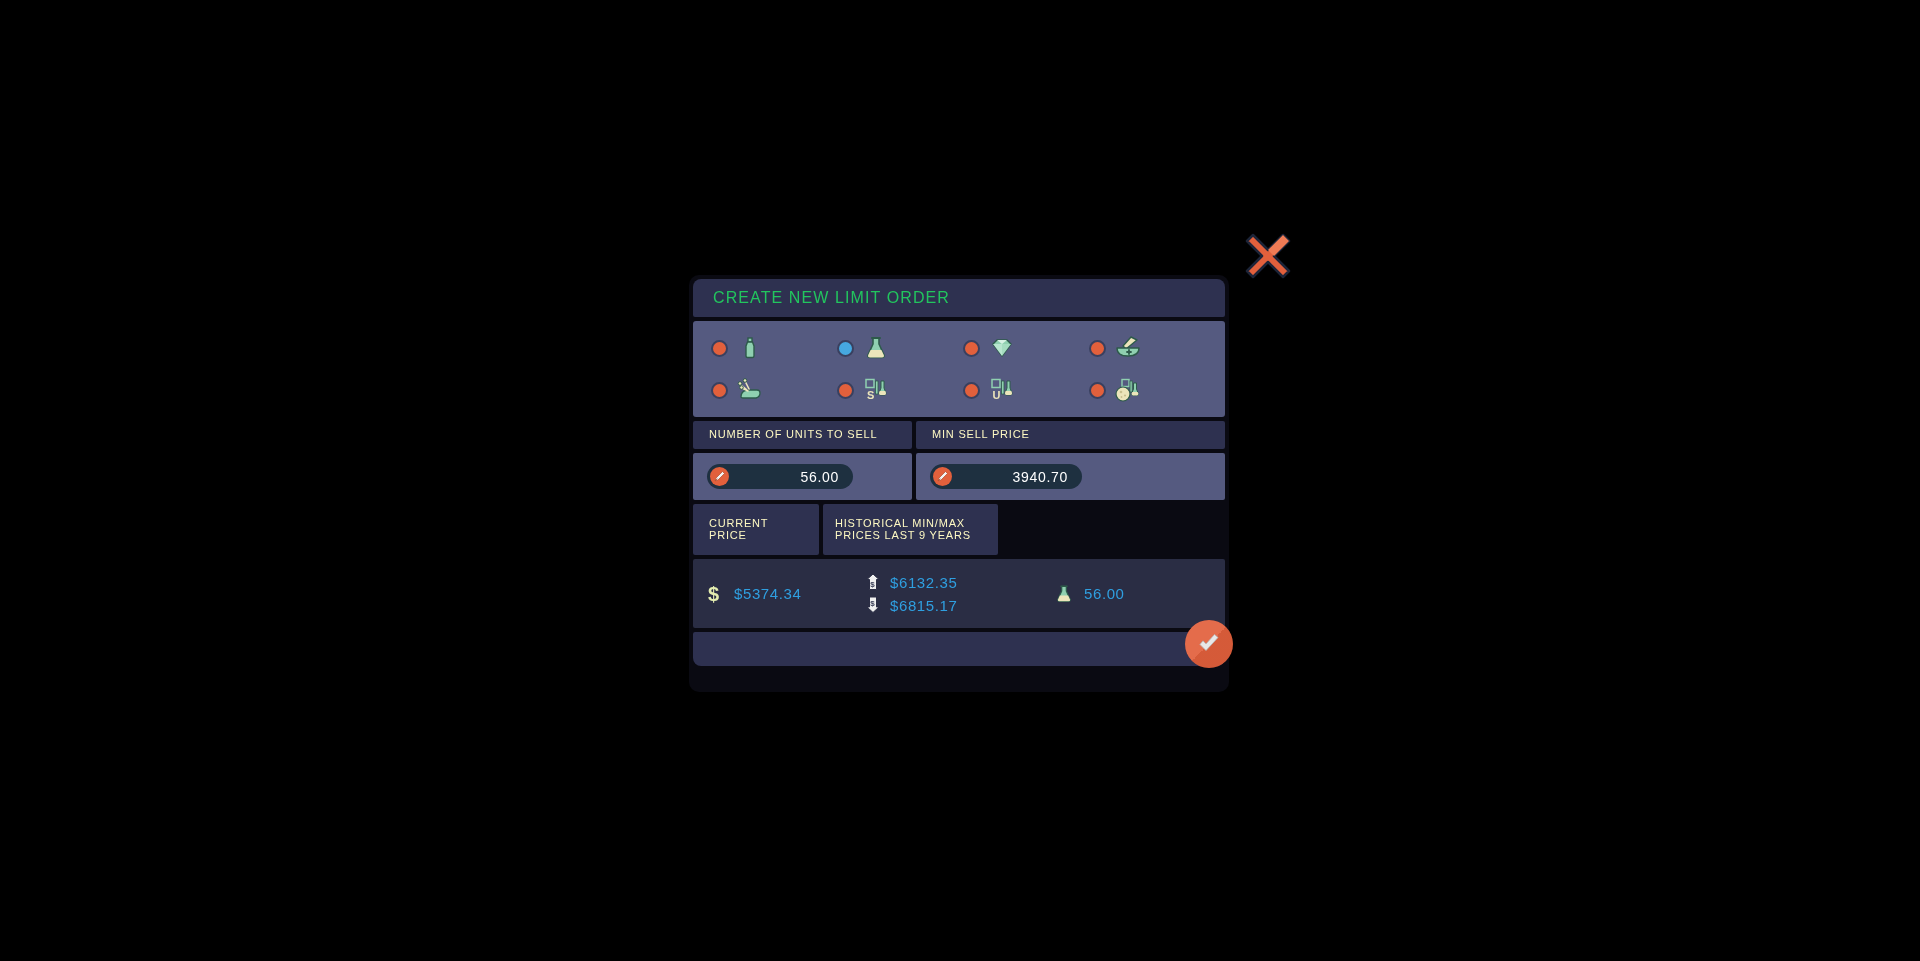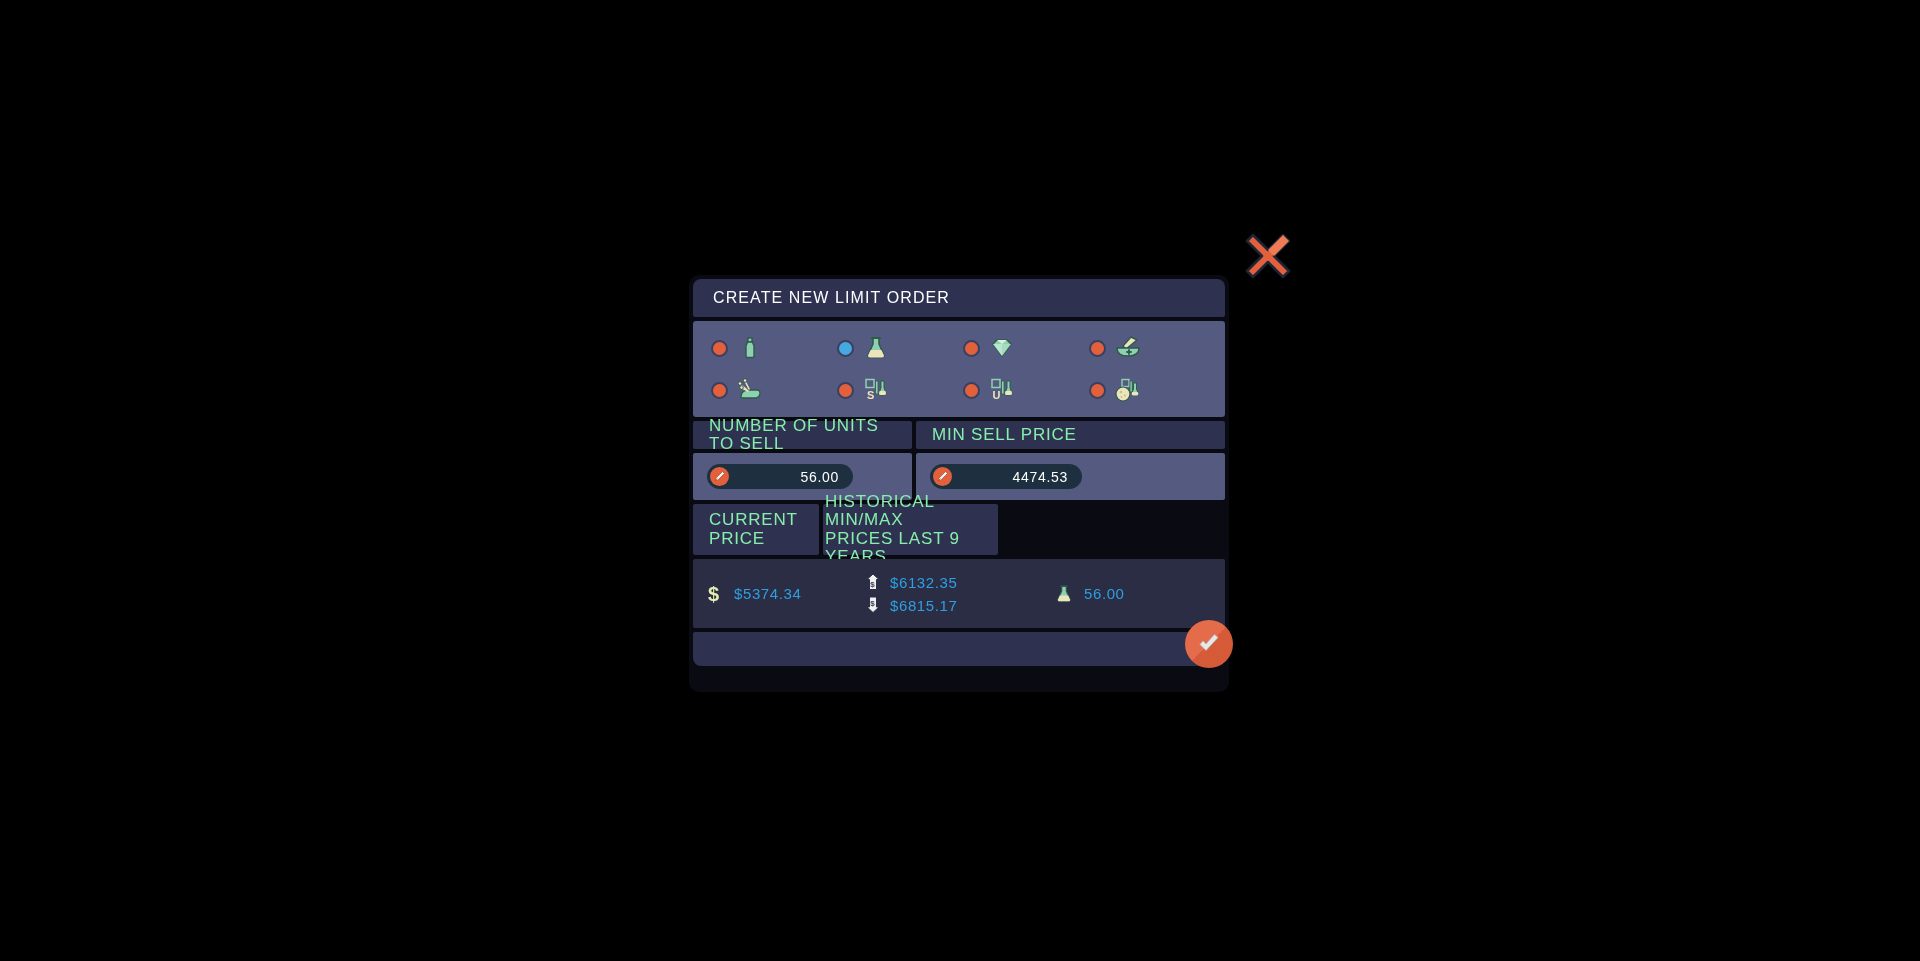--- a/index.html
+++ b/index.html
@@ -48,21 +48,21 @@
   
   .titlebar {
     height: 38px;
     background: #2e3150;
     border-radius: 8px 8px 2px 2px;
     display: flex;
     align-items: center;
     padding: 0 20px;
   }
   .titlebar .title {
-    color: #ffffff;
+    color: #22c55e;
     font-size: 16px;
     letter-spacing: 1.1px;
     font-family: "Liberation Sans", sans-serif;
   }
 
   
   .radio-panel {
     background: #555a80;
     border-radius: 3px;
     padding: 14px 10px 14px 18px;
@@ -104,22 +104,22 @@
     display: flex;
     gap: 4px;
     height: 28px;
   }
   .label-cell {
     background: #2e3150;
     border-radius: 2px;
     display: flex;
     align-items: center;
     padding: 0 16px;
-    color: #86efac;
-    font-size: 17px;
+    color: #fef9c3;
+    font-size: 11px;
     letter-spacing: 0.8px;
     line-height: 1.08;
   }
 
   
   .input-row {
     display: flex;
     gap: 4px;
     height: 47px;
   }
@@ -360,28 +360,28 @@
         </div>
       </div>
       <div class="input-cell" style="flex:1">
         <div class="pill" style="width:152px">
           <span class="pill-icon">
             <svg width="13" height="13" viewBox="0 0 13 13">
               <path d="M9.5 1.5 L11.5 3.5 L5 10 L2.2 10.8 L3 8 Z" fill="#f2f2f2" stroke="#b04a2a" stroke-width="0.7" stroke-linejoin="round"></path>
               <line x1="2.2" y1="10.8" x2="4.3" y2="8.7" stroke="#b04a2a" stroke-width="0.8"></line>
             </svg>
           </span>
-          <span class="pill-value">4474.53</span>
+          <span class="pill-value">3940.70</span>
         </div>
       </div>
     </div>
 
     <div class="stats-head">
       <div class="label-cell" style="width:126px">CURRENT PRICE</div>
-      <div class="label-cell" style="width:175px; flex-direction:column; align-items:flex-start; justify-content:center; padding:0 2px;">
+      <div class="label-cell" style="width:175px; flex-direction:column; align-items:flex-start; justify-content:center; padding:0 12px;">
         <span>HISTORICAL MIN/MAX</span>
         <span>PRICES LAST 9 YEARS</span>
       </div>
     </div>
 
     <div class="stats-body">
 
       <div class="stat-col" style="width:146px; padding-left:14px; gap:10px;">
         <span class="stat-icon">
           <svg width="17" height="22" viewBox="0 0 17 22">

